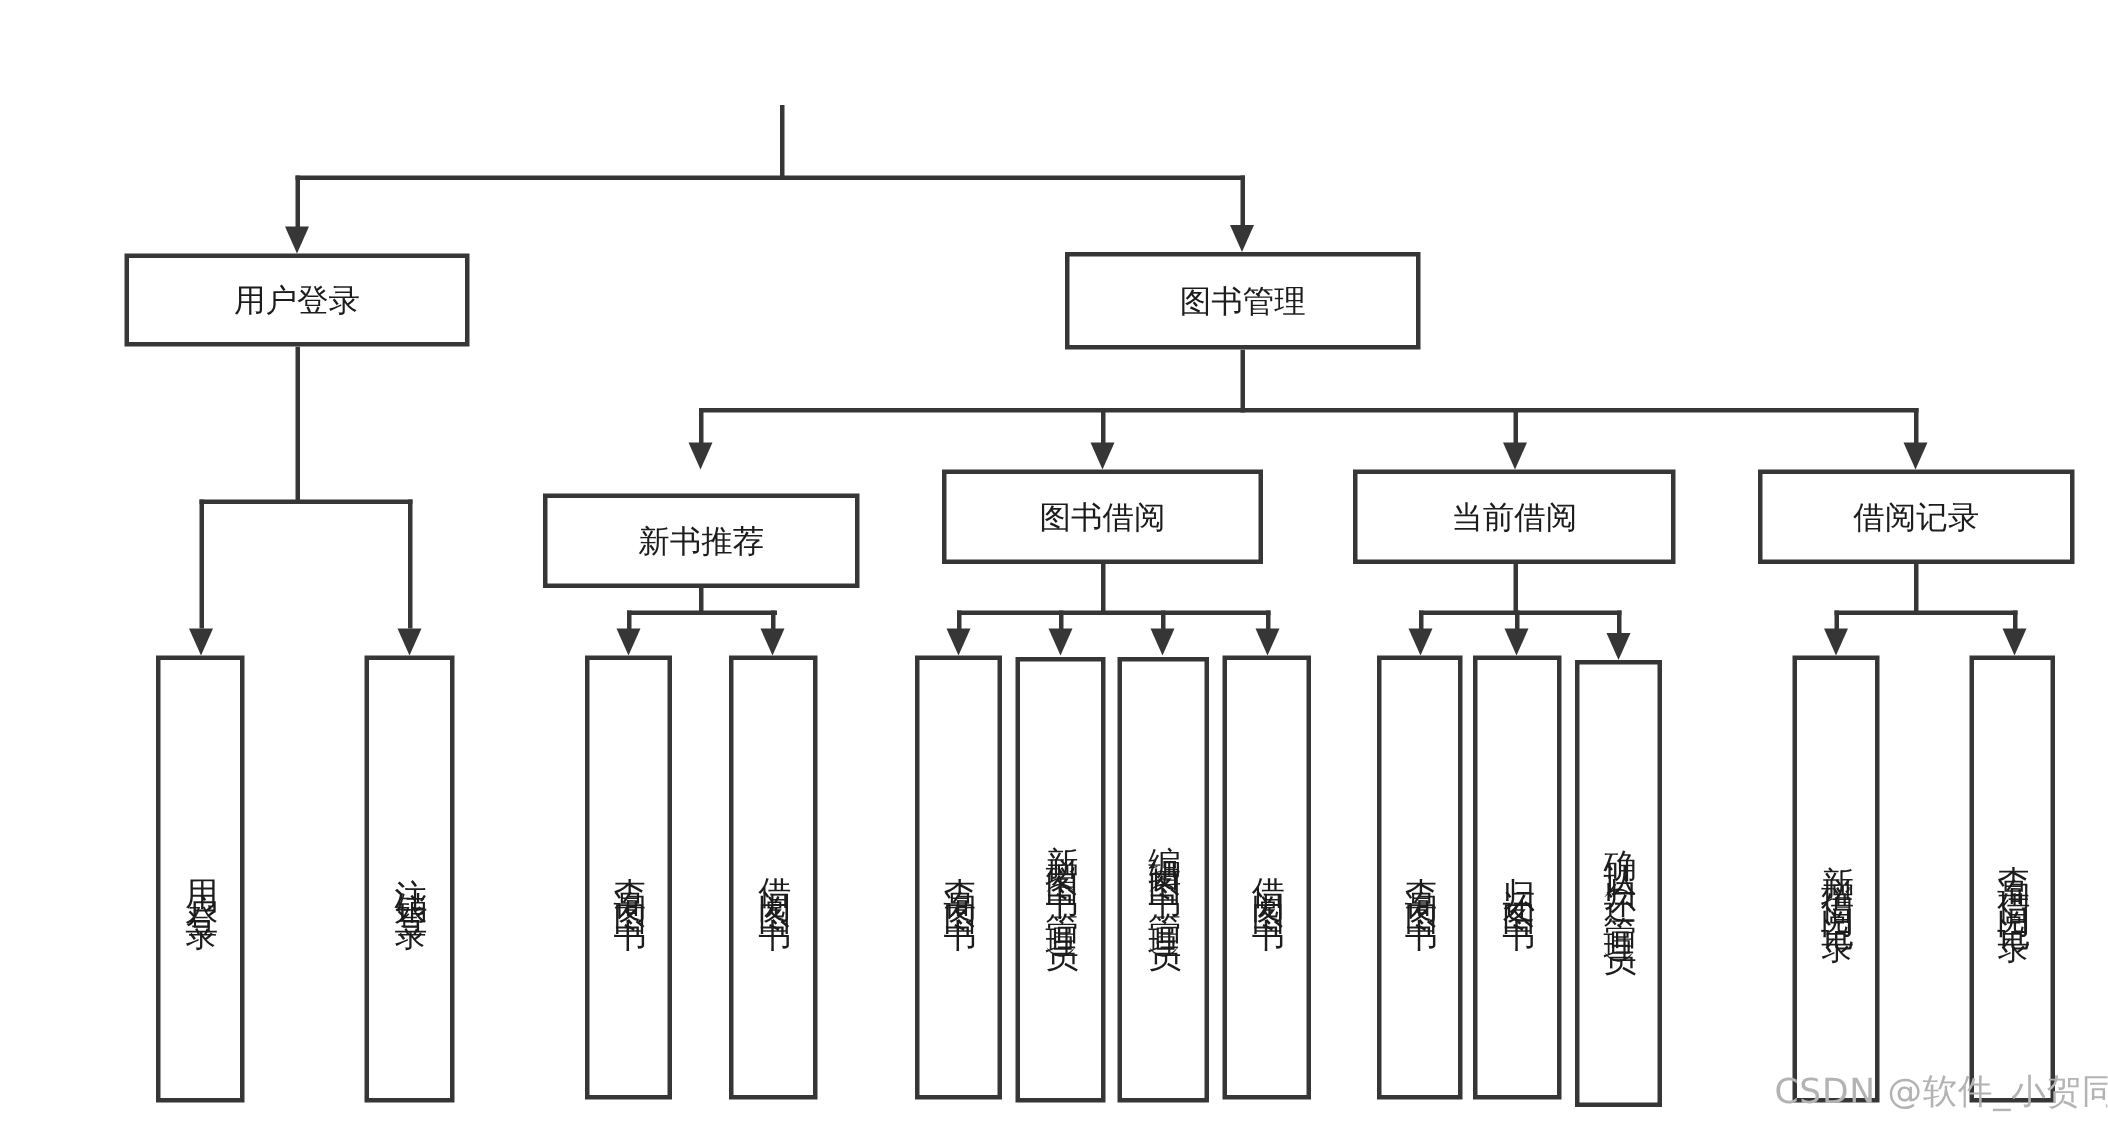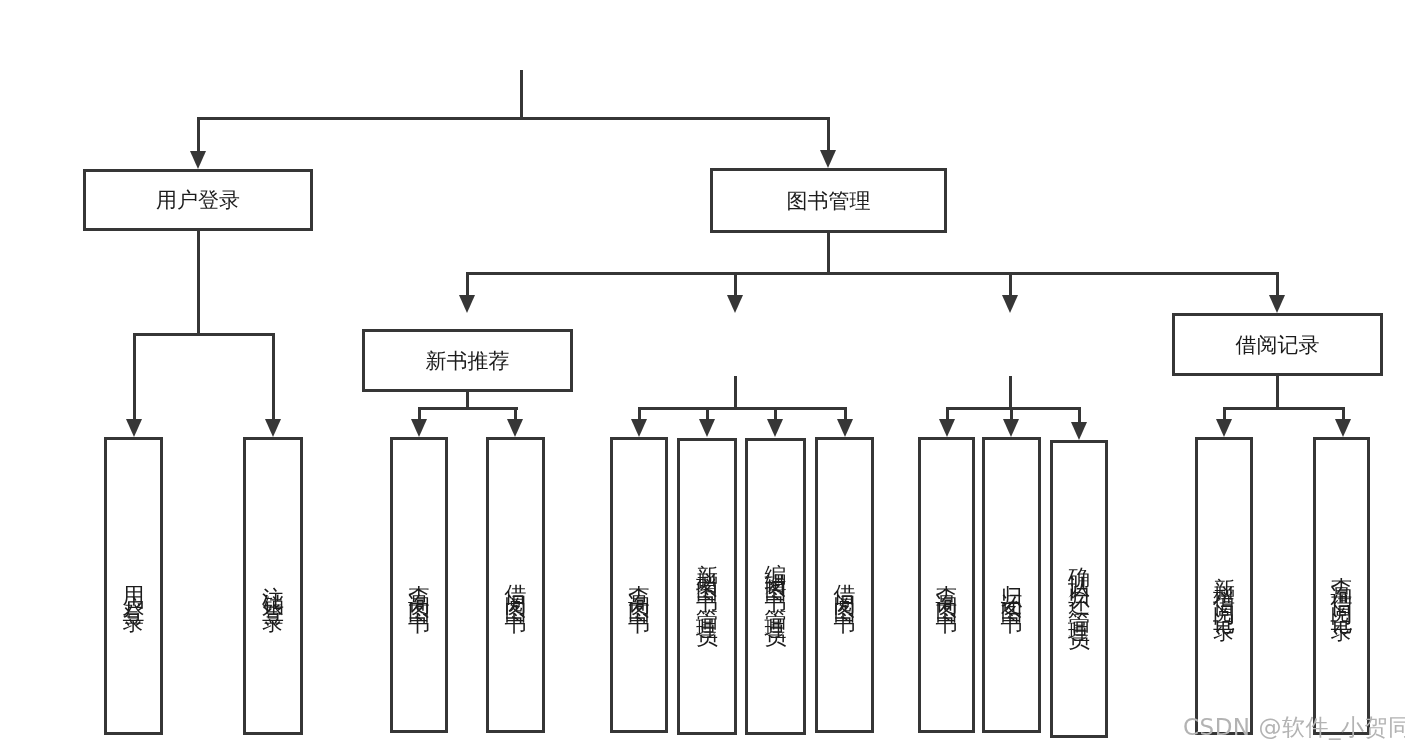--- a/index.html
+++ b/index.html
@@ -73,20 +73,26 @@
 
   <div class="node" style="left:83px; top:169px; width:230px; height:62px;">
     <span>用户登录</span>
   </div>
   <div class="node" style="left:710px; top:168px; width:237px; height:65px;">
     <span>图书管理</span>
   </div>
 
   <div class="node" style="left:362px; top:313px; width:211px; height:63px;margin-top:16px;">
     <span>新书推荐</span>
+  </div>
+  <div class="node" style="left:628px; top:313px; width:214px; height:63px;">
+    <span>图书借阅</span>
+  </div>
+  <div class="node" style="left:902px; top:313px; width:215px; height:63px;">
+    <span>当前借阅</span>
   </div>
   <div class="node" style="left:1172px; top:313px; width:211px; height:63px;">
     <span>借阅记录</span>
   </div>
 
   <div class="node leaf" style="left:104px; top:437px; width:59px; height:298px;">
     <span>用户登录</span>
   </div>
   <div class="node leaf" style="left:243px; top:437px; width:60px; height:298px;">
     <span>注销登录</span>

